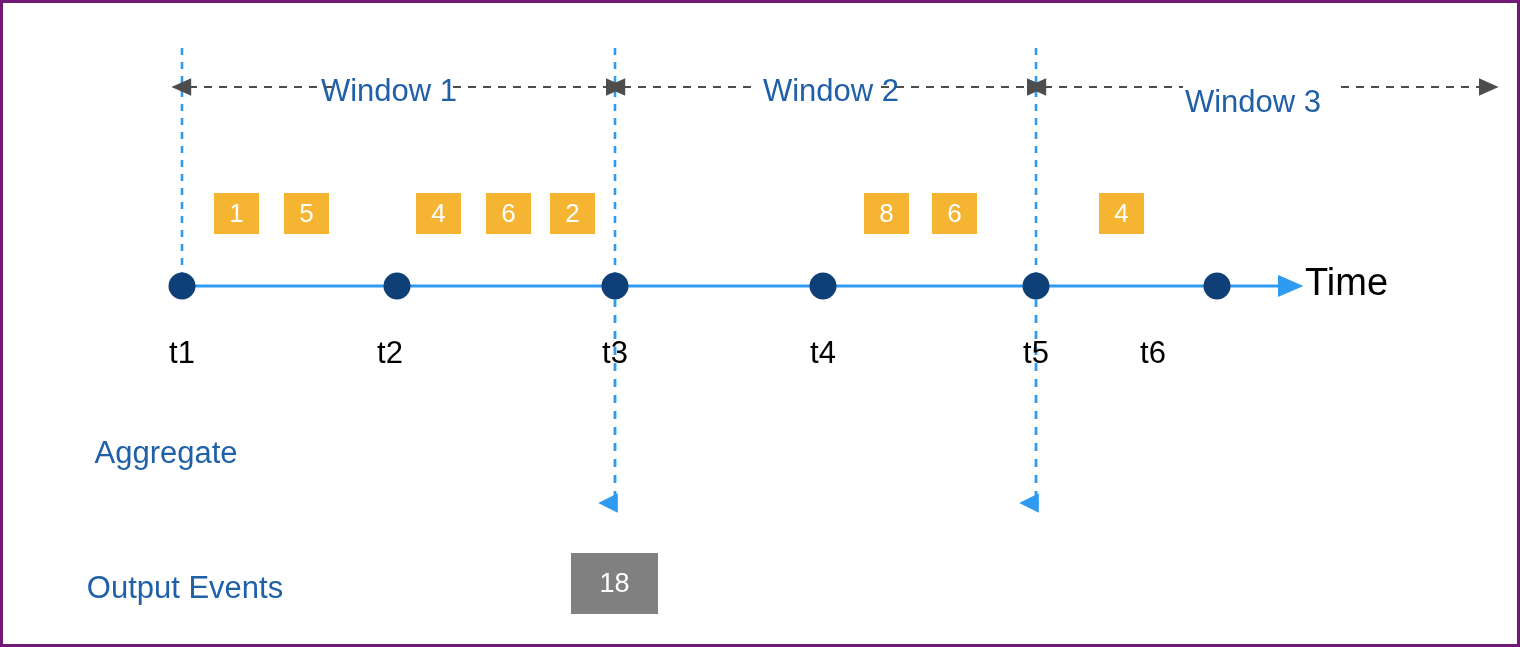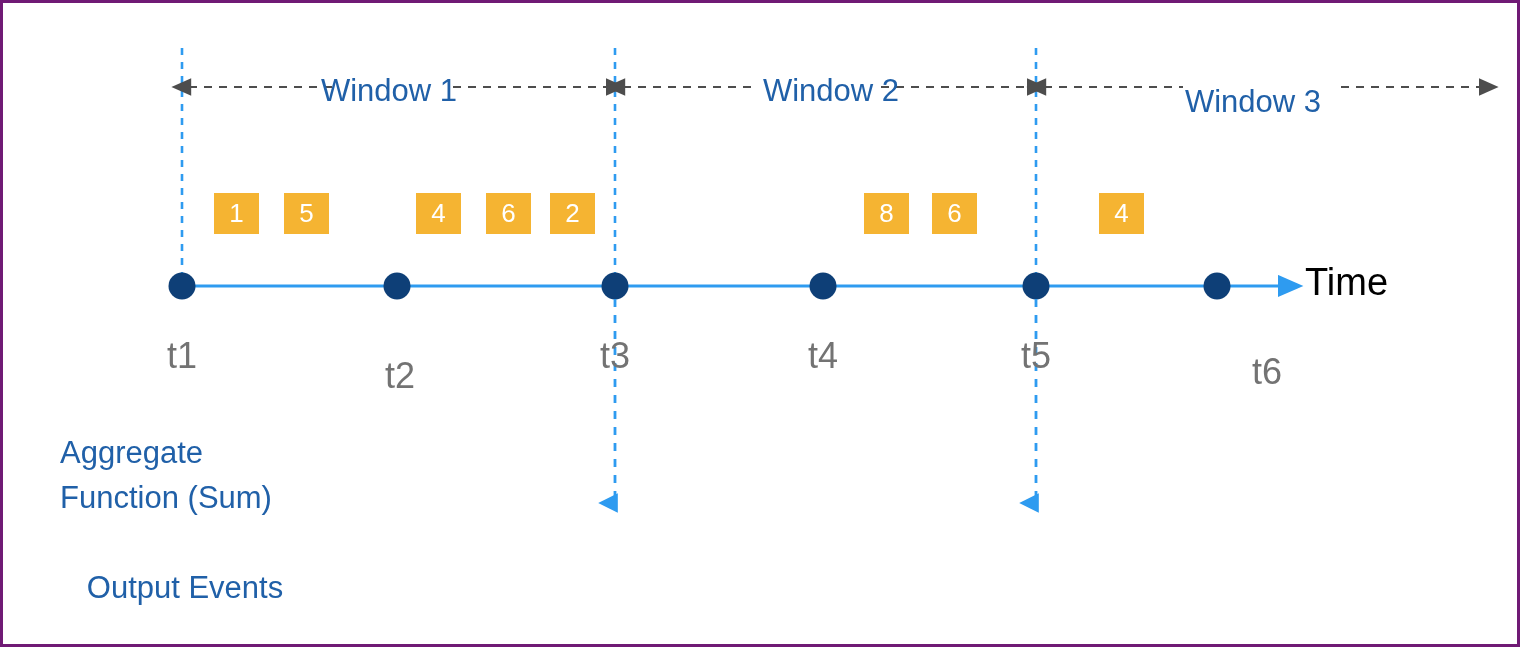--- a/index.html
+++ b/index.html
@@ -33,22 +33,22 @@
     font-weight: 400;
     white-space: nowrap;
   }
   .window-label {
     font-size: 31px;
     color: #2060A8;
     transform: translateX(-50%);
     text-align: center;
   }
   .t-label {
-    font-size: 36px;
-    color: #737373;
+    font-size: 31px;
+    color: #000000;
     transform: translateX(-50%);
     text-align: center;
   }
   .time-label {
     font-size: 38px;
     color: #000000;
   }
   .side-label {
     font-size: 31px;
     color: #2060A8;
@@ -143,26 +143,26 @@
   <div class="ev-box" style="left:413px; top:190px; width:45px; height:41px;">4</div>
   <div class="ev-box" style="left:483px; top:190px; width:45px; height:41px;">6</div>
   <div class="ev-box" style="left:547px; top:190px; width:45px; height:41px;">2</div>
   <div class="ev-box" style="left:861px; top:190px; width:45px; height:41px;">8</div>
   <div class="ev-box" style="left:929px; top:190px; width:45px; height:41px;">6</div>
   <div class="ev-box" style="left:1096px; top:190px; width:45px; height:41px;">4</div>
 
   <div class="txt time-label" style="left:1302px; top:258px;">Time</div>
 
   <div class="txt t-label" style="left:179px; top:332px;">t1</div>
-  <div class="txt t-label" style="left:397px; top:332px;margin-top:20px;">t2</div>
+  <div class="txt t-label" style="left:387px; top:332px;">t2</div>
   <div class="txt t-label" style="left:612px; top:332px;">t3</div>
   <div class="txt t-label" style="left:820px; top:332px;">t4</div>
   <div class="txt t-label" style="left:1033px; top:332px;">t5</div>
-  <div class="txt t-label" style="left:1264px; top:332px;margin-top:16px;">t6</div>
+  <div class="txt t-label" style="left:1150px; top:332px;">t6</div>
 
   <div class="txt side-label" style="left:163px; top:428px;">
     <div>Aggregate</div>
-    <div>Function (Sum)</div>
   </div>
   <div class="txt side-label" style="left:182px; top:563px;">Output Events</div>
 
+  <div class="out-box" style="left:568px; top:550px; width:87px; height:61px;">18</div>
 
 </div>
 
 </body></html>

